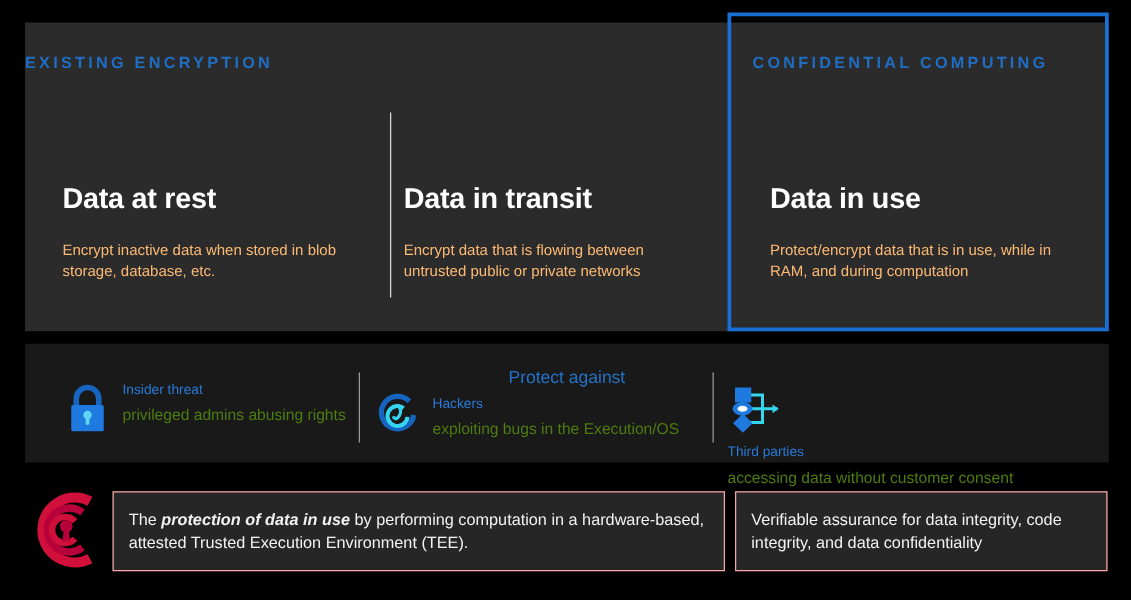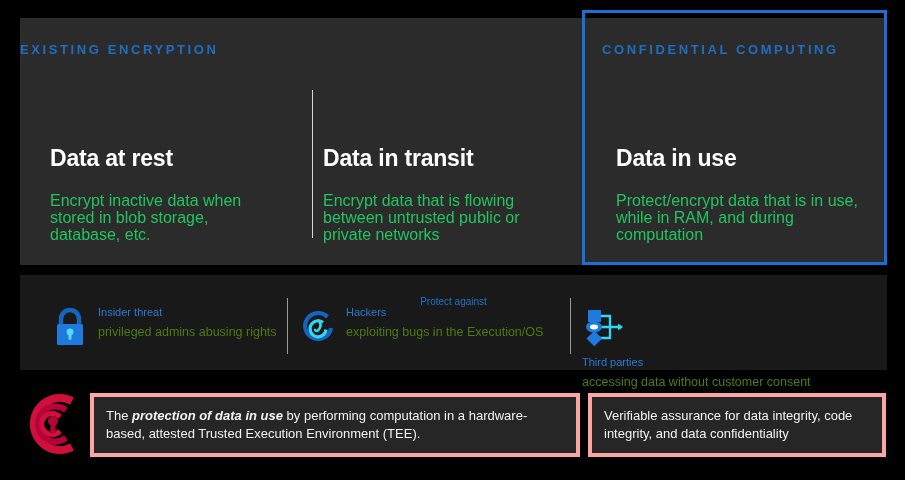--- a/index.html
+++ b/index.html
@@ -49,22 +49,22 @@
   .col-3 .col-body { left: 34px; right: 20px; }
   .col-title {
     color: #ffffff;
     font-size: 23px;
     font-weight: 700;
     line-height: 28px;
     letter-spacing: -0.2px;
     margin-bottom: 9px;
   }
   .col-desc {
-    color: #22c55e;
-    font-size: 16px;
+    color: #fdba74;
+    font-size: 12px;
     line-height: 17px;
     font-weight: 400;
     margin-top: 20px;
   }
 
   
   .highlight-box {
     position: absolute;
     left: 582px; top: 10px;
     width: 305px; height: 255px;
@@ -77,31 +77,31 @@
   .mid-band {
     position: absolute; left: 20px; top: 275px;
     width: 867px; height: 95px;
     background: #191919;
   }
   .mid-title {
     position: absolute;
     left: 0; right: 0; top: 18px;
     text-align: center;
     color: #2272c8;
-    font-size: 10px;
+    font-size: 14px;
     font-weight: 400;
     line-height: 17px;
   }
   .threat {
     position: absolute;
     top: 28px; height: 58px;
     display: flex; align-items: flex-start;
   }
   .threat-1 { left: 30px;  width: 262px; }
-  .threat-2 { left: 278px; width: 262px; }
+  .threat-2 { left: 278px; width: 262px; align-items: center; }
   .threat-3 { left: 562px; width: 300px; flex-direction: column; }
 
   .threat-icon {
     width: 40px; height: 48px;
     flex: 0 0 40px;
     position: relative;
     margin-right: 8px;
     margin-top: 2px;
   }
   .threat-text { padding-top: 0px; }
@@ -127,21 +127,21 @@
 
   
   .ccc-logo {
     position: absolute;
     left: 22px; top: 391px;
     width: 62px; height: 66px;
   }
   .bottom-box {
     position: absolute;
     top: 393px; height: 64px;
-    border: 4px solid #fca5a5;
+    border: 1px solid #fca5a5;
     background: #262626;
     display: flex; align-items: center;
   }
   .bottom-box-1 { left: 90px;  width: 490px; }
   .bottom-box-2 { left: 588px; width: 298px; }
   .bb-text {
     color: #f2f2f2;
     font-size: 13px;
     line-height: 18px;
     padding: 0 12px;

